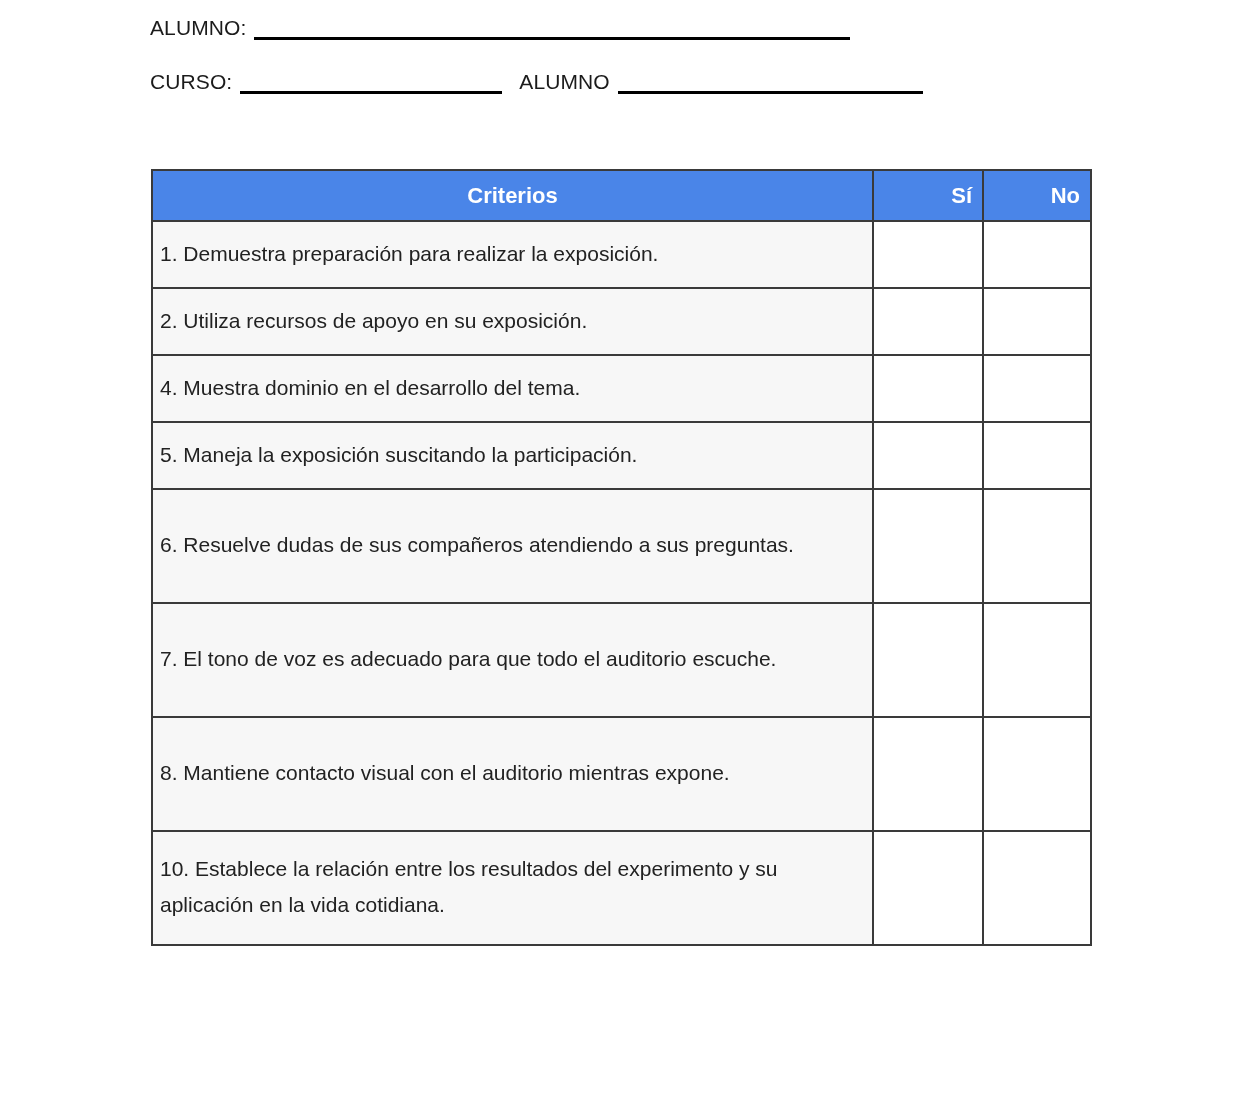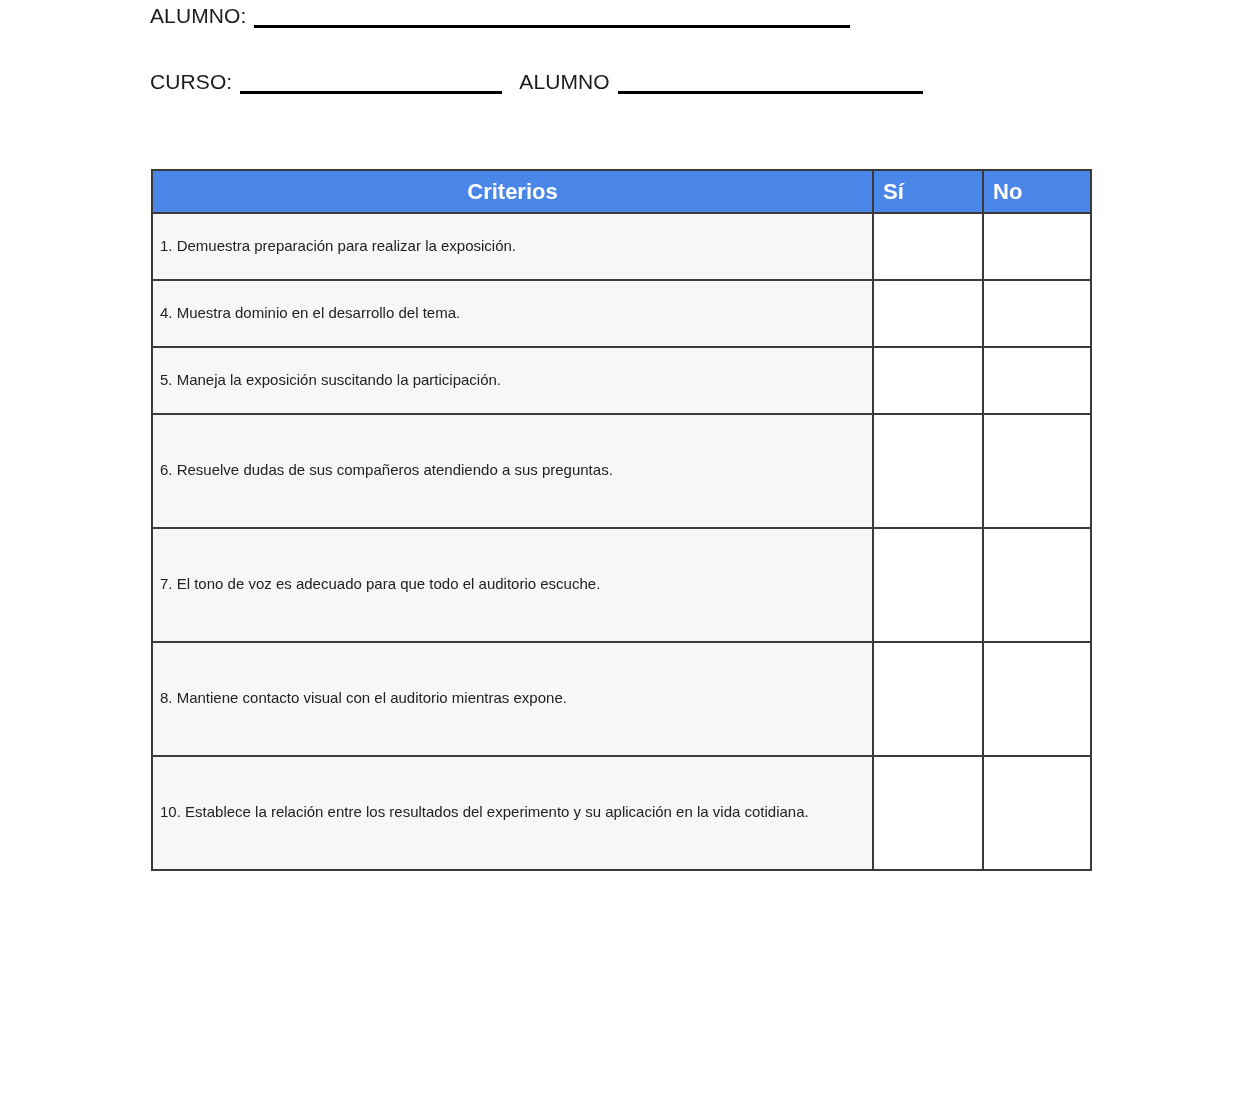--- a/index.html
+++ b/index.html
@@ -24,21 +24,21 @@
     top: 0;
     width: 1241px;
   }
   .form-line {
     display: flex;
     align-items: flex-end;
     position: absolute;
     left: 150px;
     white-space: nowrap;
   }
-  .form-line.alumno { top: 4px; }
+  .form-line.alumno { top: 16px; }
   .form-line.curso  { top: 70px; justify-content: space-between; }
 
   .field-label {
     font-size: 21px;
     line-height: 24px;
     color: #1b1b1b;
     letter-spacing: 0.1px;
   }
   .blank-rule {
     display: inline-block;
@@ -71,30 +71,30 @@
     border: 2px solid #3a3a3a;
     vertical-align: middle;
     box-sizing: border-box;
   }
 
   thead th {
     background: #4a85e8;
     color: #ffffff;
     font-size: 22px;
     font-weight: bold;
-    height: 43px;
+    height: 51px;
     padding: 0 10px;
     border-color: #2f4f9b;
   }
   th.th-criterios { text-align: center; }
-  th.th-si, th.th-no { text-align: left; padding-left: 9px; }
+  th.th-si, th.th-no { text-align: right; padding-left: 9px; }
 
   tbody td.cell-criterio {
     background: #f7f7f7;
-    font-size: 15px;
+    font-size: 21px;
     line-height: 36px;
     color: #222222;
     padding: 6px 12px 8px 7px;
     text-align: left;
   }
   tbody td.cell-mark {
     background: #ffffff;
   }
 
   tbody tr.row-single td { height: 67px; }
@@ -140,20 +140,27 @@
   <tbody id="table-body">
       <tr class="row-single">
         <td class="cell-criterio">
           <span class="criterio-text">1. Demuestra preparación para realizar la exposición.</span>
         </td>
         <td class="cell-mark"></td>
         <td class="cell-mark"></td>
       </tr>
       <tr class="row-single">
         <td class="cell-criterio">
+          <span class="criterio-text">2. Utiliza recursos de apoyo en su exposición.</span>
+        </td>
+        <td class="cell-mark"></td>
+        <td class="cell-mark"></td>
+      </tr>
+      <tr class="row-single">
+        <td class="cell-criterio">
           <span class="criterio-text">4. Muestra dominio en el desarrollo del tema.</span>
         </td>
         <td class="cell-mark"></td>
         <td class="cell-mark"></td>
       </tr>
       <tr class="row-single">
         <td class="cell-criterio">
           <span class="criterio-text">5. Maneja la exposición suscitando la participación.</span>
         </td>
         <td class="cell-mark"></td>

